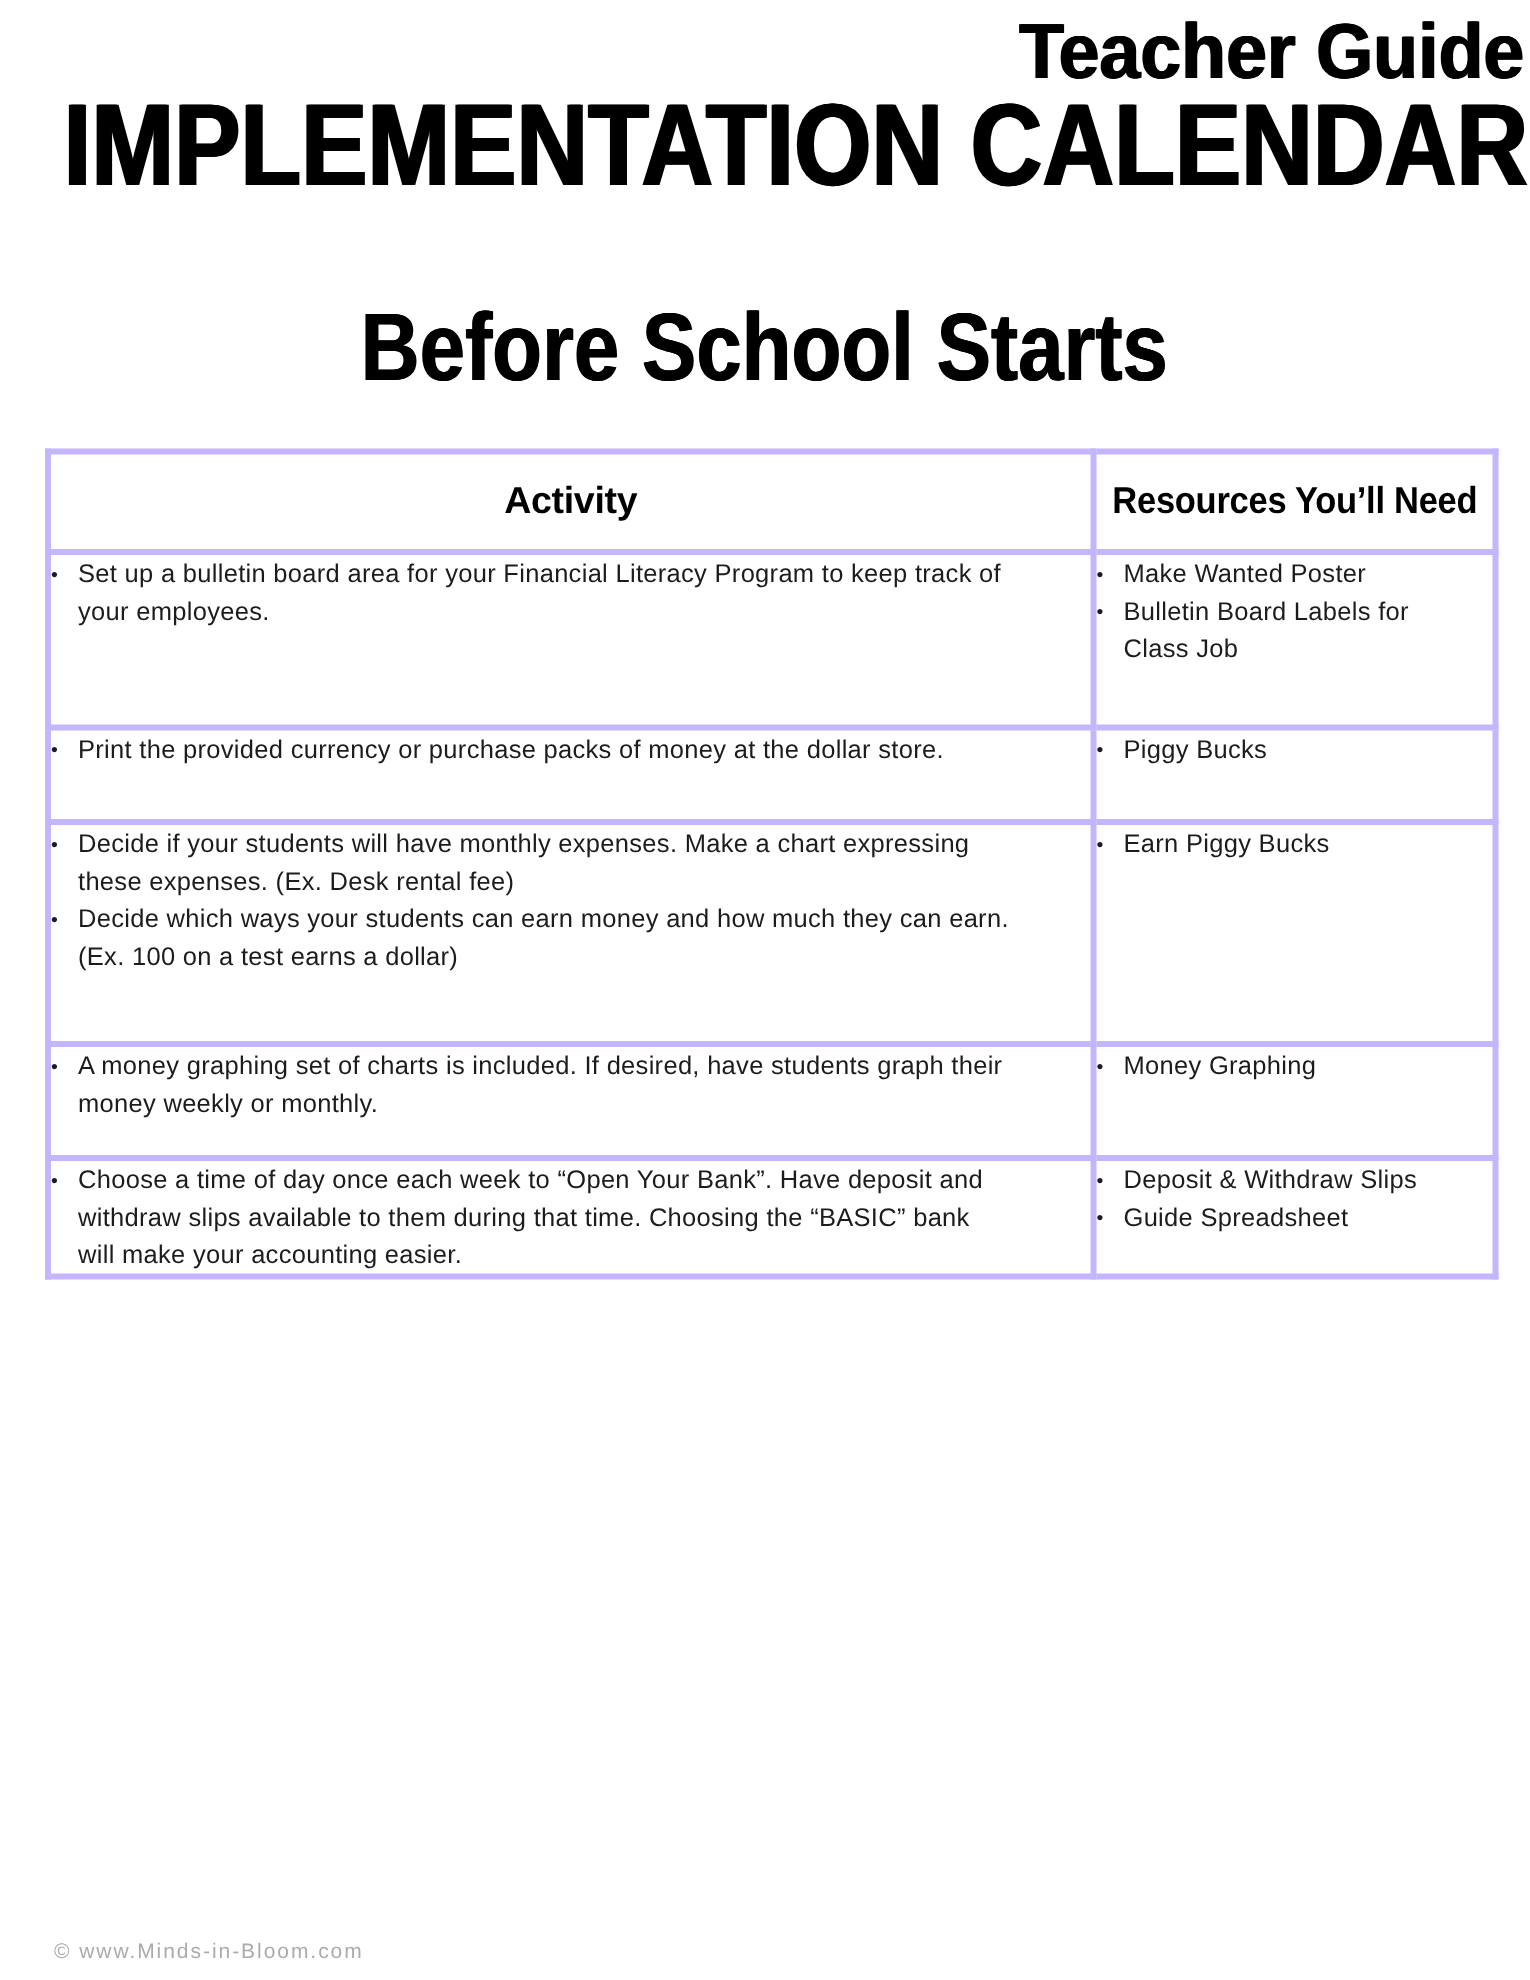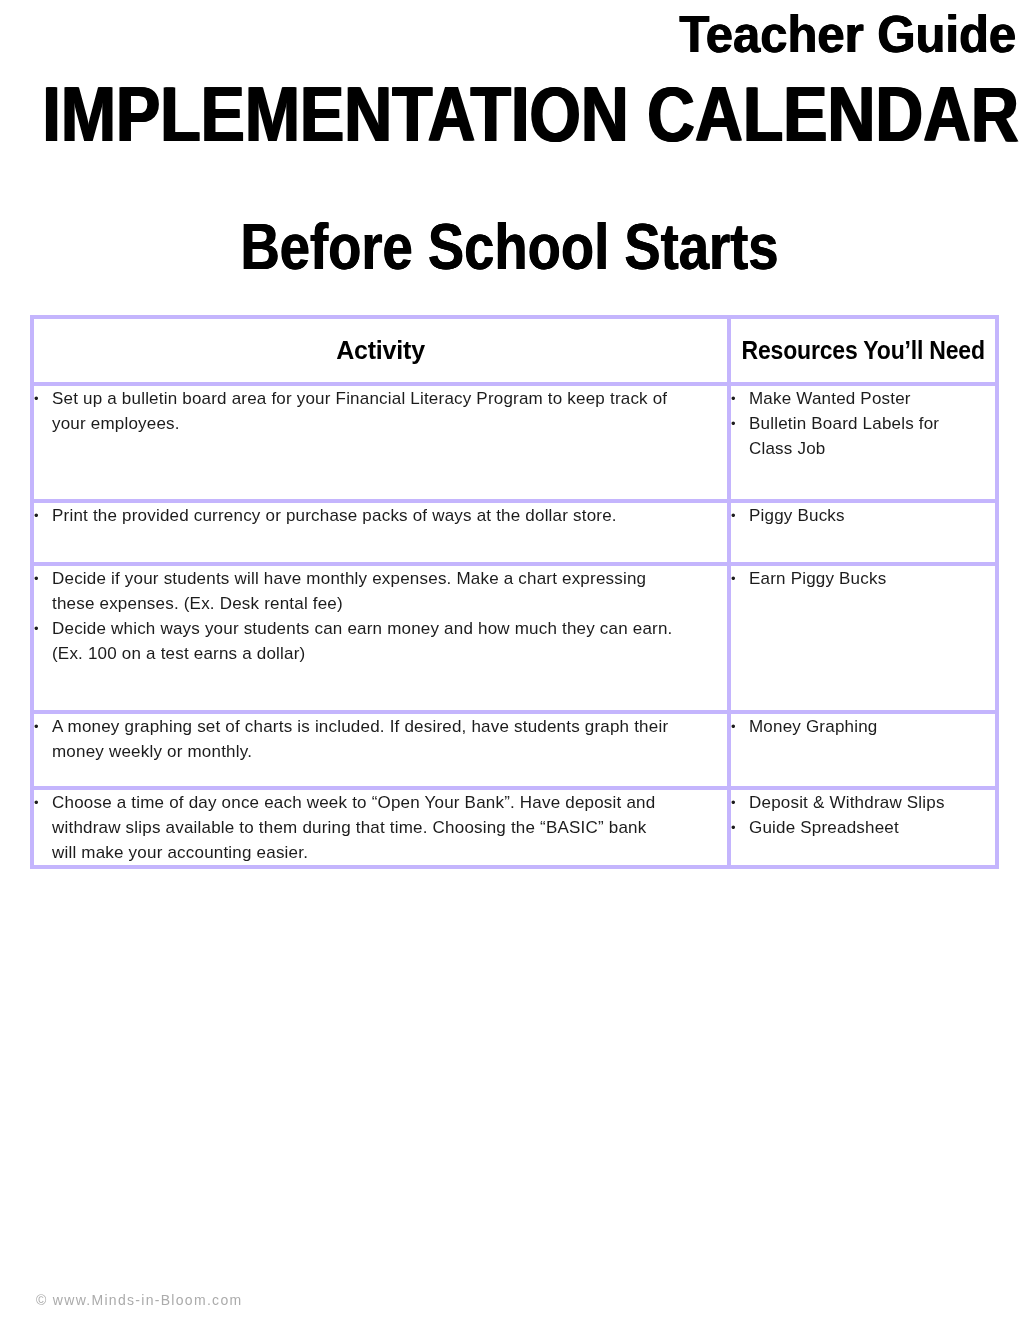--- a/index.html
+++ b/index.html
@@ -15,21 +15,21 @@
   
   .supertitle-wrap { text-align: right; padding-top: 8px; }
   .supertitle {
     display: inline-block;
     font-size: 50px; font-weight: bold; line-height: 52px;
     color: #000;
     transform: scale(0.98, 1.04);
     text-shadow: 0.6px 0 #000, -0.6px 0 #000;
     white-space: nowrap;
   }
-  .main-title-wrap { text-align: right; margin-top: 18px; }
+  .main-title-wrap { text-align: right; margin-top: 2px; }
   .main-title {
     display: inline-block;
     font-size: 72px; font-weight: bold; line-height: 66px;
     color: #000;
     transform: scale(0.92, 1.08);
     transform-origin: center top;
     text-shadow: 1px 0 #000, -1px 0 #000;
     white-space: nowrap;
   }
   .section-title-wrap { text-align: center; margin-top: 73px; }
@@ -144,21 +144,21 @@
             <li><span class="dot">•</span><span class="txt">Make Wanted Poster</span></li>
             <li><span class="dot">•</span><span class="txt">Bulletin Board Labels for
 Class Job</span></li>
           </ul>
         </td>
       </tr>
 
       <tr class="r1">
         <td class="activity-cell">
           <ul class="blist">
-            <li><span class="dot">•</span><span class="txt">Print the provided currency or purchase packs of ways at the dollar store.</span></li>
+            <li><span class="dot">•</span><span class="txt">Print the provided currency or purchase packs of money at the dollar store.</span></li>
           </ul>
         </td>
         <td class="resources-cell">
           <ul class="blist">
             <li><span class="dot">•</span><span class="txt">Piggy Bucks</span></li>
           </ul>
         </td>
       </tr>
 
       <tr class="r2">

